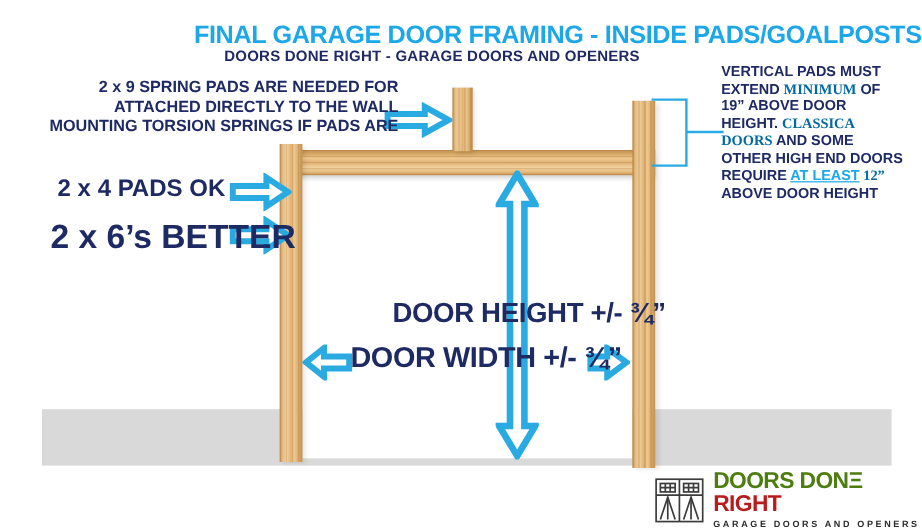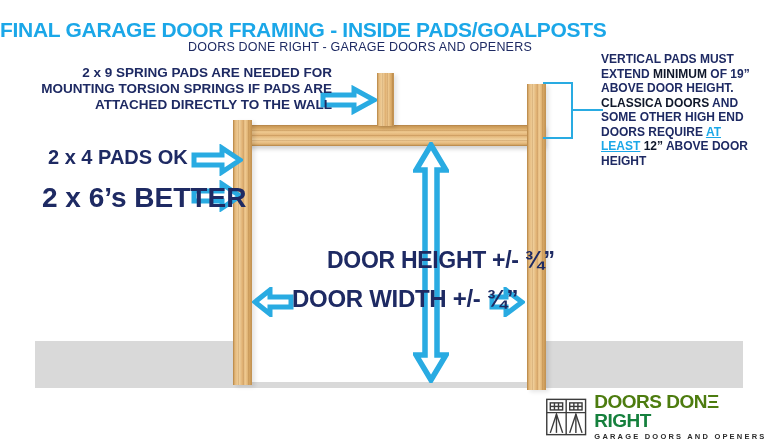--- a/index.html
+++ b/index.html
@@ -1,23 +1,23 @@
 <!DOCTYPE html>
 <html><head>
 <meta charset="utf-8">
 <style>
   html,body{margin:0;padding:0;background:#fff;}
   #page{position:relative;width:768px;height:440px;background:#fff;overflow:hidden;
         font-family:"Liberation Sans",sans-serif;}
 
   
-  .title{position:absolute;top:18px;left:0;width:768px;text-align:left;
+  .title{position:absolute;top:18px;left:0;width:768px;text-align:right;
          font-size:21px;font-weight:bold;letter-spacing:-0.3px;color:#1ba7e8;}
   .subtitle{position:absolute;top:40px;left:0;width:720px;text-align:center;
-            font-size:12.5px;font-weight:normal;letter-spacing:0.2px;color:#1e2a63;}
+            font-size:12.5px;font-weight:bold;letter-spacing:0.2px;color:#1e2a63;}
 
   
   .floor{position:absolute;left:35px;top:341px;width:708px;height:47px;background:#d9d9d9;}
   .opening{position:absolute;left:252px;top:146px;width:275px;height:236px;background:#fff;}
 
   .wood{box-shadow:3px 2px 4px rgba(0,0,0,0.10);}
   .wood-v{background:
       repeating-linear-gradient(90deg, rgba(146,95,43,0.20) 0 1px, rgba(0,0,0,0) 1px 5px),
       linear-gradient(90deg,#c3934f 0%,#e7bd82 14%,#f0d09c 32%,#e0b173 50%,#eec88f 66%,#d8a865 84%,#c09050 100%);}
   .wood-h{background:
@@ -34,31 +34,31 @@
   .navy{color:#1e2a63;font-weight:bold;}
   .spring-note{position:absolute;left:40px;top:65px;width:292px;text-align:right;
                font-size:13.5px;line-height:16px;}
   .pads-ok{position:absolute;left:48px;top:146px;font-size:20px;}
   .pads-better{position:absolute;left:42px;top:182px;font-size:28px;}
   .dh-label{position:absolute;left:327px;top:247px;font-size:23px;letter-spacing:-0.3px;}
   .dw-label{position:absolute;left:292px;top:285px;font-size:24px;letter-spacing:-0.3px;}
 
   .right-note{position:absolute;left:601px;top:52px;width:154px;
               font-size:12px;line-height:14.5px;font-weight:bold;color:#1e2a63;}
-  .seg-cyan{color:#0f172a;}
+  .seg-cyan{color:#0369a1;font-family:Liberation Serif, serif;}
   .seg-cyan-u{color:#1ba7e8;text-decoration:underline;}
 
   .arrow{position:absolute;}
 
   
   .logo{position:absolute;left:545px;top:392px;display:flex;align-items:center;}
   .logo-text{margin-left:7px;}
   .logo-name{font-size:19px;font-weight:bold;letter-spacing:-0.5px;line-height:19px;}
   .logo-blue{color:#4d7c0f;}
-  .logo-dark{color:#15803d;margin-left:11px;}
+  .logo-dark{color:#b91c1c;margin-left:11px;}
   .logo-tag{font-size:7.5px;font-weight:bold;letter-spacing:2.2px;color:#2b2b2b;margin-top:2px;}
 </style>
 </head>
 <body>
 
 <div id="page">
 
   <div class="title">FINAL GARAGE DOOR FRAMING - INSIDE PADS/GOALPOSTS</div>
   <div class="subtitle">DOORS DONE RIGHT - GARAGE DOORS AND OPENERS</div>
 
@@ -93,22 +93,22 @@
   <svg class="arrow" style="left:252px;top:287px;" width="42" height="30" viewBox="0 0 42 30">
     <path d="M39 10 H18 V3 L3 15 L18 27 V20 H39 Z" fill="#fff" stroke="#29abe2" stroke-width="5" stroke-linejoin="miter"></path>
   </svg>
 
   <svg class="arrow" style="left:489px;top:287px;" width="36" height="30" viewBox="0 0 36 30">
     <path d="M3 10 H17 V3 L33 15 L17 27 V20 H3 Z" fill="#fff" stroke="#29abe2" stroke-width="5" stroke-linejoin="miter"></path>
   </svg>
 
   <div class="spring-note navy">
     <div>2 x 9 SPRING PADS ARE NEEDED FOR</div>
+    <div>ATTACHED DIRECTLY TO THE WALL</div>
     <div>MOUNTING TORSION SPRINGS IF PADS ARE</div>
-    <div>ATTACHED DIRECTLY TO THE WALL</div>
   </div>
 
   <div class="pads-ok navy">2 x 4 PADS OK</div>
   <div class="pads-better navy">2 x 6’s BETTER</div>
 
   <div class="dh-label navy">DOOR HEIGHT +/- ¾”</div>
   <div class="dw-label navy">DOOR WIDTH +/- ¾”</div>
 
   <div class="right-note"><span>VERTICAL PADS MUST EXTEND </span><span class="seg-cyan">MINIMUM</span><span> OF 19” ABOVE DOOR HEIGHT. </span><span class="seg-cyan">CLASSICA DOORS</span><span> AND SOME OTHER HIGH END DOORS REQUIRE </span><span class="seg-cyan-u">AT LEAST</span><span class="seg-cyan"> 12”</span><span> ABOVE DOOR HEIGHT</span></div>
 

